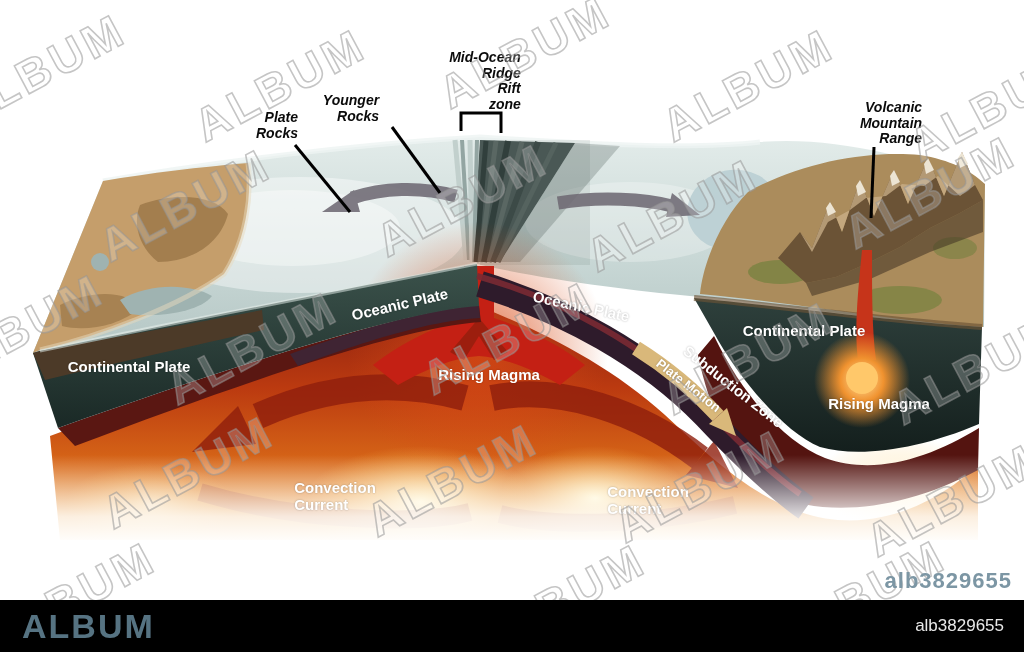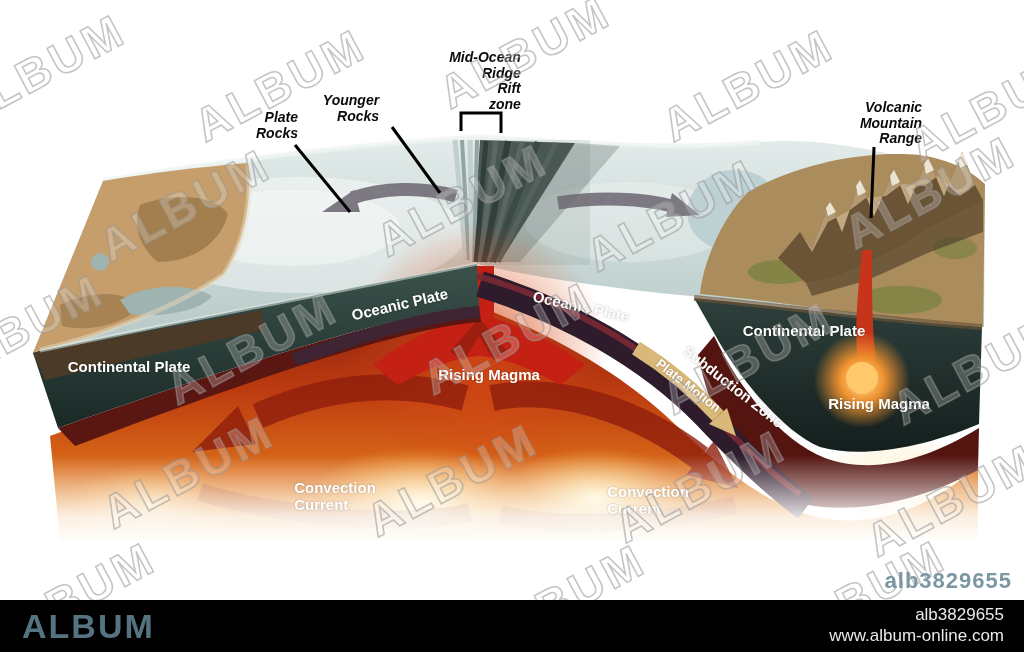--- a/index.html
+++ b/index.html
@@ -261,17 +261,16 @@
       <span class="wm" style="left: 560px; top: 600px;">ALBUM</span>
       <span class="wm" style="left: 860px; top: 596px;">ALBUM</span>
     </div>
 
   <div class="corner-ref">alb3829655</div>
 
   <div class="bottom-bar">
     <div class="bar-logo">ALBUM</div>
     <div class="bar-right">
       <div>alb3829655</div>
-      <div>www.album-online.com</div>
     </div>
   </div>
 
 </div>
 
 </body></html>

